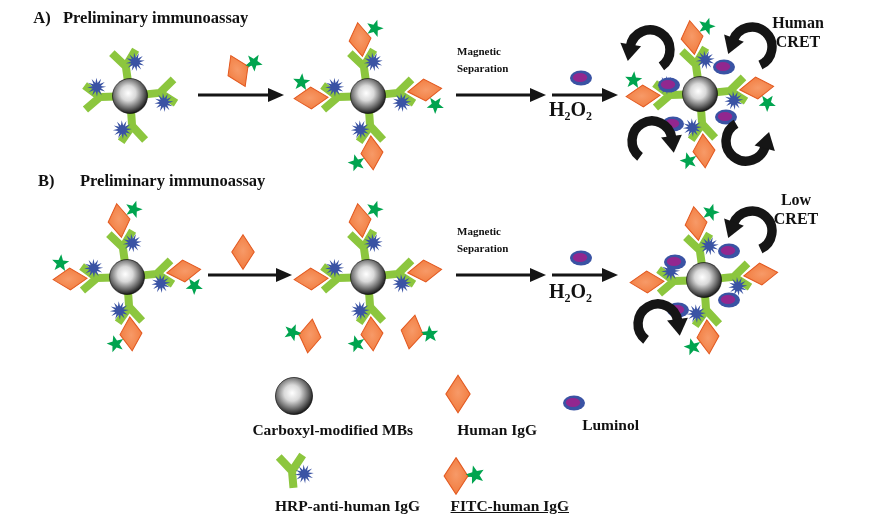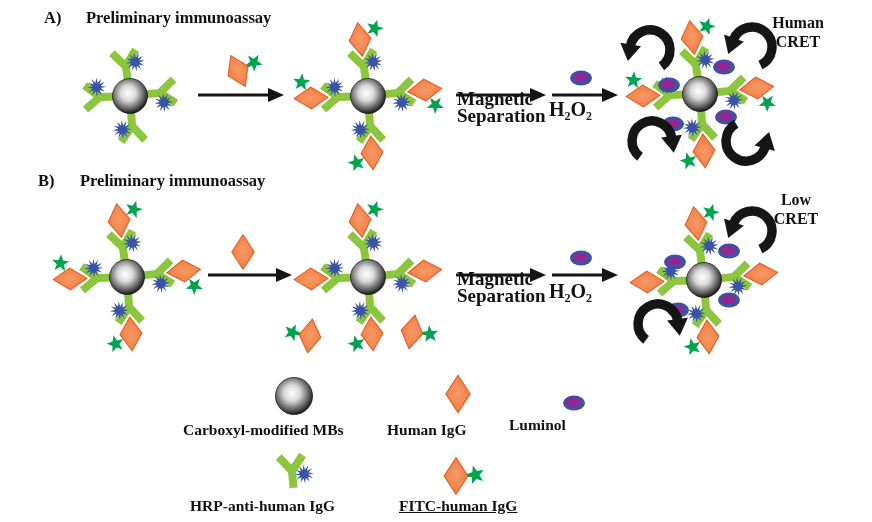--- a/index.html
+++ b/index.html
@@ -14,24 +14,24 @@
     --arrow-black:#151515;
     --text-black:#111111;
   }
   html,body{margin:0;padding:0;background:#fff;}
   .stage{position:relative;width:872px;height:522px;background:#ffffff;overflow:hidden;
          font-family:"Liberation Serif","DejaVu Serif",serif;}
   svg.scheme{position:absolute;left:0;top:0;}
   .t{position:absolute;font-weight:700;color:var(--text-black);white-space:nowrap;}
   .title{font-size:16.5px;}
   .title .tag{display:inline-block;width:42px;}
-  .ms{font-size:19px;line-height:17px;margin-top:47px;}
+  .ms{font-size:11px;line-height:17px;}
   .h2o2{font-size:20px;text-align:left;width:70px;}
   .cret-label{font-size:16px;line-height:19px;text-align:center;width:76px;white-space:normal;}
-  .leg{font-size:15.5px;text-align:left;white-space:normal;}
+  .leg{font-size:15.5px;text-align:right;white-space:normal;}
 
   
   .c-ab{stroke:var(--antibody-green);stroke-width:8;fill:none;}
   .c-hrp{fill:var(--hrp-blue);}
   .c-fitc{fill:var(--fitc-green);}
   .c-fitc-ln{stroke:var(--fitc-green);stroke-width:3;}
   .c-lum-ring{fill:var(--luminol-ring);}
   .c-lum-core{fill:var(--luminol-core);}
   .c-dm{fill:url(#dmGrad);stroke:var(--igg-orange-edge);stroke-width:1;}
   .dg1{stop-color:var(--igg-orange-light);}
@@ -212,21 +212,21 @@
       <use href="#diamond" transform="translate(458,394) scale(1.1)"></use>
       <use href="#luminol" transform="translate(574,403)"></use>
       <g transform="translate(292,471) rotate(-5)">
         <use href="#armY"></use>
         <use href="#hrp" transform="translate(12,4) scale(0.95)"></use>
       </g>
       <use href="#fitcIgg" transform="translate(456,476) scale(1.08)"></use>
     </g>
   </svg>
 
-  <div class="t title" style="left:44px;top:8px;">
+  <div class="t title" style="left:21px;top:8px;text-align:center;">
     <span class="tag">A)</span><span>Preliminary immunoassay</span>
   </div>
 
   <div class="t ms" style="left:457px;top:43px;">
     <div>Magnetic</div>
     <div>Separation</div>
   </div>
   <div class="t h2o2" style="left:549px;top:98px;">H₂O₂</div>
   <div class="t cret-label" style="left:760px;top:13px;">
     <div>Human</div>

